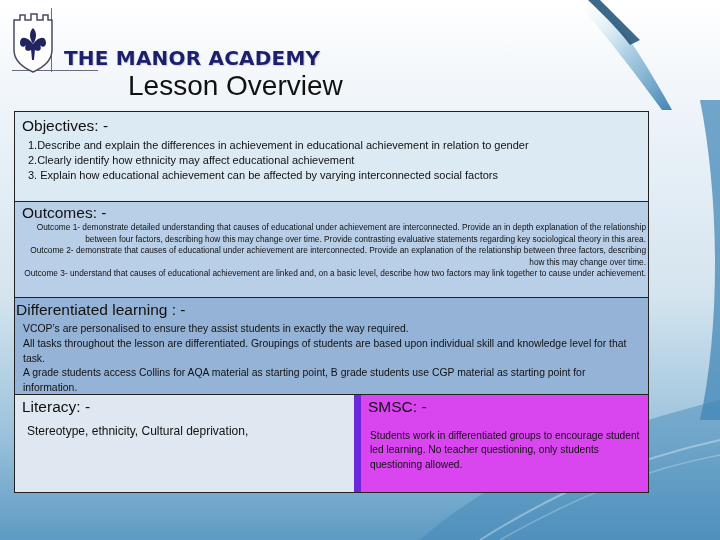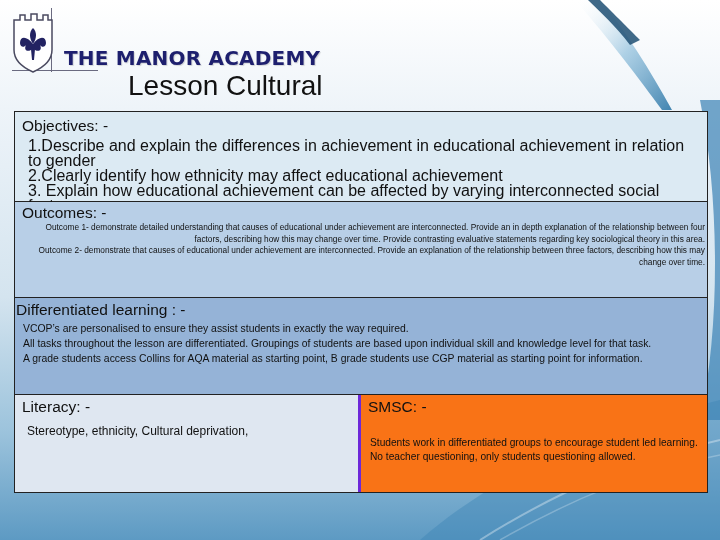--- a/index.html
+++ b/index.html
@@ -27,41 +27,41 @@
       font-family: "DejaVu Sans", sans-serif;
       font-weight: bold; font-size: 20px; letter-spacing: 0.2px;
       color: #1d1f6e;
       text-shadow: 1px 1px 1px rgba(0,0,0,0.15);
     }
     .title {
       position: absolute; left: 128px; top: 70px;
       font-size: 28px; color: #111;
     }
     .grid {
-      position: absolute; left: 14px; top: 111px; width: 694px;
+      position: absolute; left: 14px; top: 111px; width: 635px;
       border: 1px solid #222;
     }
     .row { border-bottom: 1px solid #222; position: relative; }
     .row:last-child { border-bottom: none; }
     .row-objectives { height: 90px; background: #dceaf3; padding: 4px 6px 0 7px; }
     .row-outcomes { height: 96px; background: #b8cfe7; padding: 2px 2px 0 0; }
     .row-diff { height: 97px; background: #95b3d7; padding: 2px 6px 0 1px; }
     .row-bottom { height: 97px; display: flex; }
-    .cell-lit { width: 346px; background: #dfe7f1; border-right: 3px solid #6d28d9; padding: 2px 6px 0 7px; }
-    .cell-smsc { flex: 1; background: #f97316; padding: 2px 4px 0 7px; }
+    .cell-lit { width: 346px; background: #dfe7f1; border-right: 7px solid #6d28d9; padding: 2px 6px 0 7px; }
+    .cell-smsc { flex: 1; background: #d946ef; padding: 2px 4px 0 7px; }
     .heading { font-size: 15.5px; color: #111; line-height: 20px; }
     .obj-list { list-style: none; margin-left: 6px; margin-top: 2px; }
-    .obj-list li { font-size: 16px; line-height: 15px; }
+    .obj-list li { font-size: 11px; line-height: 15px; }
     .out-heading { padding-left: 7px; }
     .out-list { list-style: none; }
     .out-list li { font-size: 8.3px; line-height: 11.6px; padding-left: 1px; text-align: right; }
     .diff-list { list-style: none; margin-left: 7px; margin-top: 2px; }
     .diff-list li { font-size: 10.4px; line-height: 14.8px; }
     .lit-text { font-size: 12px; line-height: 16px; margin-left: 5px; margin-top: 6px; }
-    .smsc-list { list-style: none; margin-left: 2px; margin-top: 19px; }
+    .smsc-list { list-style: none; margin-left: 2px; margin-top: 12px; }
     .smsc-list li { font-size: 10.2px; line-height: 14.4px; }
   </style>
 </head>
 <body>
 
 <svg class="bg-swoosh" width="720" height="540" viewBox="0 0 720 540">
   <defs>
     <linearGradient id="sw1" x1="0" y1="0" x2="1" y2="1">
       <stop offset="0" stop-color="#ffffff" stop-opacity="0.0"></stop>
       <stop offset="0.5" stop-color="#8fbfdc" stop-opacity="0.7"></stop>
@@ -81,38 +81,39 @@
 <svg class="logo" viewBox="0 0 46 64">
   <path d="M2 10 L8 10 L8 5 L13 5 L13 10 L19 10 L19 4 L25 4 L25 10 L31 10 L31 5 L36 5 L36 10 L40 10 L40 40 C40 52, 30 58, 21 62 C12 58, 2 52, 2 40 Z" fill="#ffffff" stroke="#4a4a60" stroke-width="1.5"></path>
   <path d="M21 18 C17 22, 17 28, 21 34 C25 28, 25 22, 21 18 Z" fill="#232362"></path>
   <path d="M21 34 C15 26, 8 26, 8 33 C8 37, 12 38, 14 35 C11 41, 17 43, 21 38 Z" fill="#232362"></path>
   <path d="M21 34 C27 26, 34 26, 34 33 C34 37, 30 38, 28 35 C31 41, 25 43, 21 38 Z" fill="#232362"></path>
   <rect x="14" y="36" width="14" height="3" fill="#232362"></rect>
   <path d="M19 39 L23 39 L22 50 L20 50 Z" fill="#232362"></path>
 </svg>
 
 <div class="brand">THE MANOR ACADEMY</div>
-<div class="title">Lesson Cultural</div>
+<div class="title">Lesson Overview</div>
 
 <div class="grid">
 
   <div class="row row-objectives">
     <div class="heading">Objectives: -</div>
     <ul class="obj-list">
       <li>1.Describe and explain the differences in achievement in educational achievement in relation to gender</li>
       <li>2.Clearly identify how ethnicity may affect educational achievement</li>
       <li>3. Explain how educational achievement can be affected by varying interconnected social factors</li>
     </ul>
   </div>
 
   <div class="row row-outcomes">
     <div class="heading out-heading" style="line-height:18px;">Outcomes: -</div>
     <ul class="out-list">
       <li>Outcome 1- demonstrate detailed understanding that causes of educational under achievement are interconnected. Provide an in depth explanation of the relationship between four factors, describing how this may change over time. Provide contrasting evaluative statements regarding key sociological theory in this area.</li>
       <li>Outcome 2- demonstrate that causes of educational under achievement are interconnected. Provide an explanation of the relationship between three factors, describing how this may change over time.</li>
+      <li>Outcome 3- understand that causes of educational achievement are linked and, on a basic level, describe how two factors may link together to cause under achievement.</li>
     </ul>
   </div>
 
   <div class="row row-diff">
     <div class="heading">Differentiated learning : -</div>
     <ul class="diff-list">
       <li>VCOP’s are personalised to ensure they assist students in exactly the way required.</li>
       <li>All tasks throughout the lesson are differentiated. Groupings of students are based upon individual skill and knowledge level for that task.</li>
       <li>A grade students access Collins for AQA material as starting point, B grade students use CGP material as starting point for information.</li>
     </ul>

